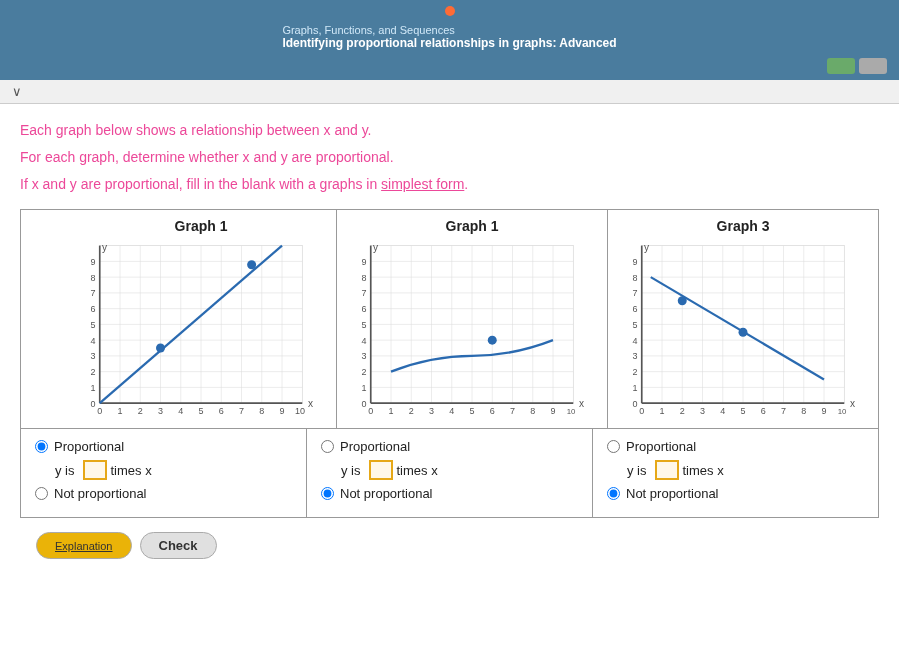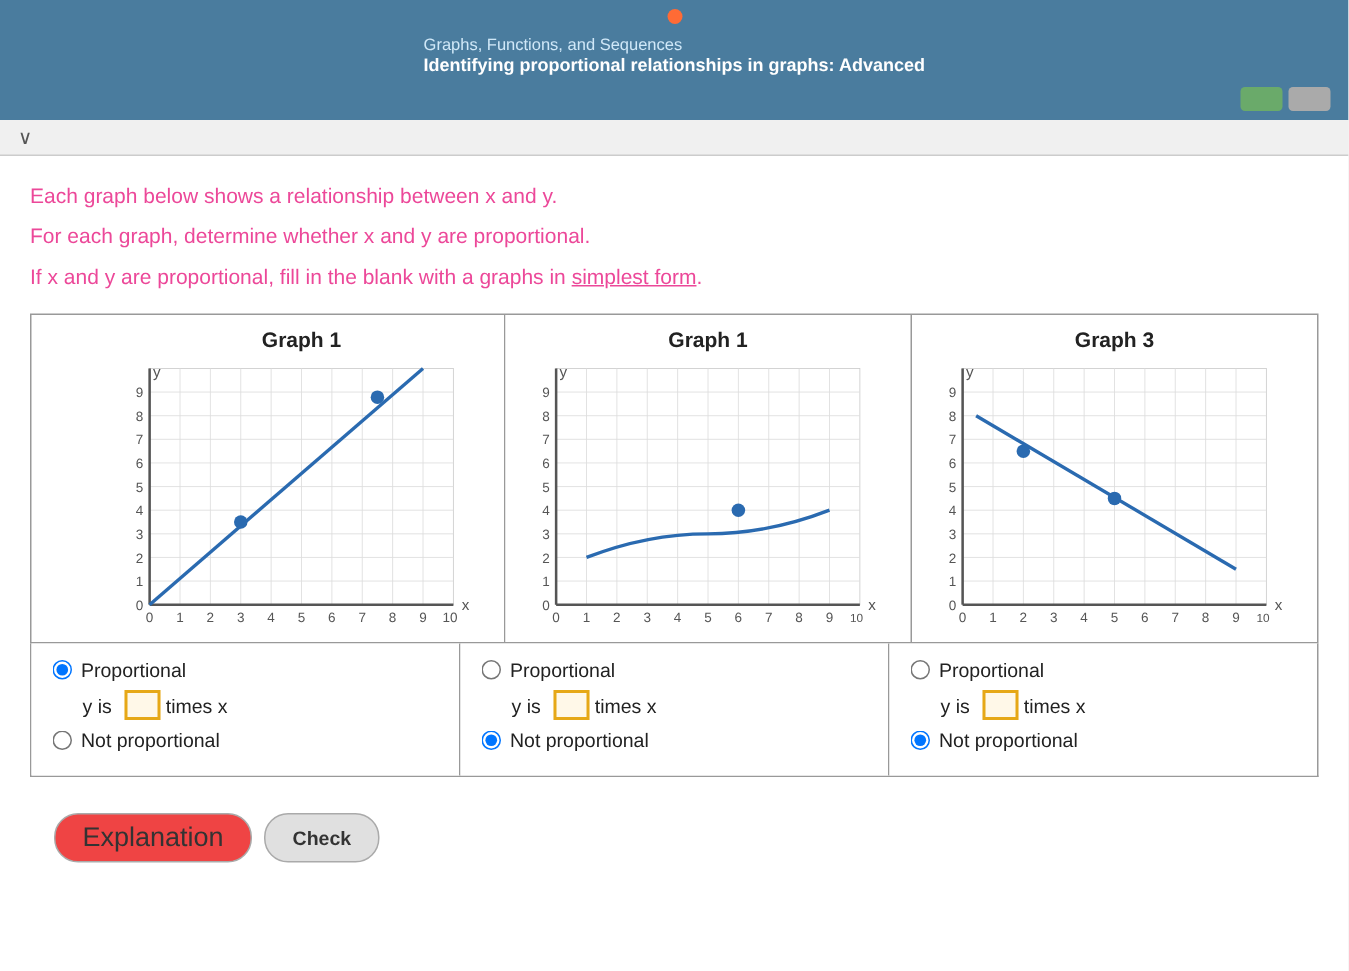--- a/index.html
+++ b/index.html
@@ -125,21 +125,21 @@
       width: 100%;
       height: 100%;
     }
 
     
     .answers-container {
       display: flex;
       gap: 0;
       border: 1.5px solid #999;
       border-top: none;
-      margin-bottom: 16px;
+      margin-bottom: 6px;
     }
 
     .answer-panel {
       flex: 1;
       border-right: 1.5px solid #999;
       padding: 10px 14px;
       background: #fff;
     }
     .answer-panel:last-child {
       border-right: none;
@@ -175,27 +175,28 @@
       display: inline-block;
     }
 
     
     .footer-buttons {
       display: flex;
       gap: 8px;
       padding: 8px 16px;
     }
     .btn-explanation {
-      background: #ef4444;
+      background: #eab308;
       border: 1.5px solid #aaa;
       border-radius: 16px;
       padding: 5px 18px;
-      font-size: 18px;
+      font-size: 11px;
       cursor: pointer;
       color: #333;
+      text-decoration: underline;
     }
     .btn-check {
       background: #e0e0e0;
       border: 1.5px solid #aaa;
       border-radius: 16px;
       padding: 5px 18px;
       font-size: 13px;
       cursor: pointer;
       color: #333;
       font-weight: bold;

